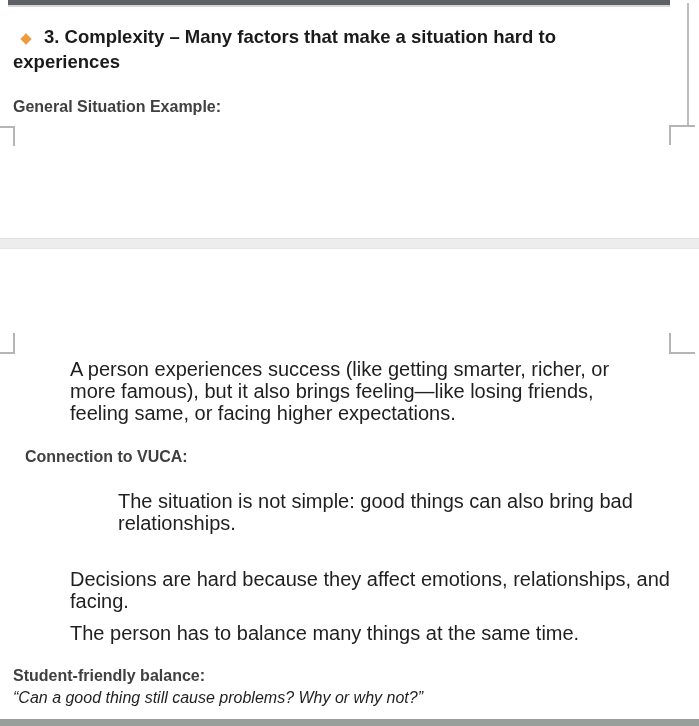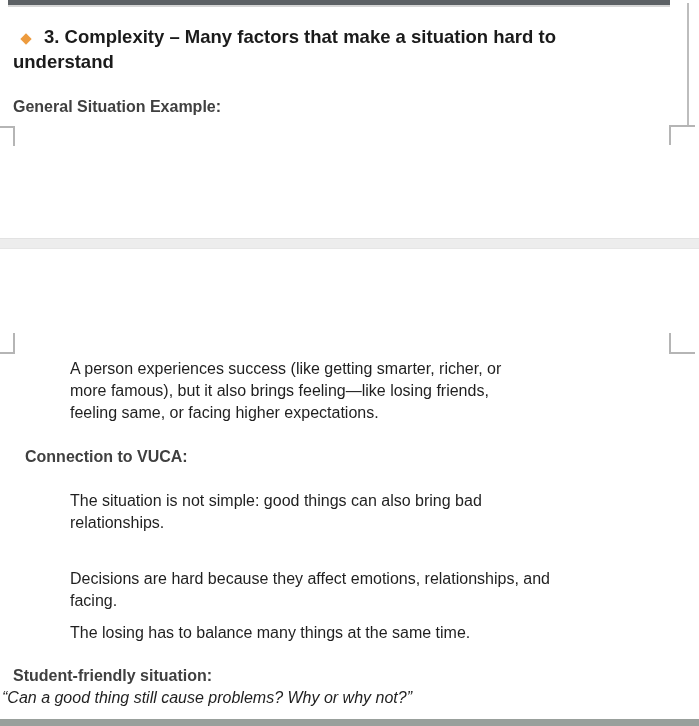--- a/index.html
+++ b/index.html
@@ -51,42 +51,42 @@
     left: 22px; top: 35px; width: 8px; height: 8px;
     background: #ed9b3e;
     transform: rotate(45deg);
   }
 
   .label {
     font-size: 16px; font-weight: bold; line-height: 22px;
     color: #404040; white-space: nowrap;
   }
   .para {
-    font-size: 16px; line-height: 22px; color: #1f1f1f;
+    font-size: 20px; line-height: 22px; color: #1f1f1f;
     white-space: nowrap;
   }
   .indent { left: 70px; }
   .quote {
     font-size: 16px; font-style: italic; line-height: 22px;
     color: #1f1f1f; white-space: nowrap;
   }
 </style>
 </head>
 <body>
 
 <div id="screen">
 
   <div class="abs top-bar"></div>
 
   <div class="abs page-edge-right"></div>
 
   <div class="abs bullet-diamond"></div>
   <div class="abs heading">
     <div class="h-line1">3. Complexity – Many factors that make a situation hard to</div>
-    <div class="h-line2">understand</div>
+    <div class="h-line2">experiences</div>
   </div>
 
   <div class="abs label" style="left:13px; top:96px;">General Situation Example:</div>
 
   <div class="abs mark" style="left:0; top:126px; width:14px; height:2px;"></div>
   <div class="abs mark" style="left:13px; top:126px; width:2px; height:20px;"></div>
   <div class="abs mark" style="left:669px; top:125px; width:26px; height:2px;"></div>
   <div class="abs mark" style="left:669px; top:125px; width:2px; height:20px;"></div>
 
   <div class="abs page-gap"></div>
@@ -97,33 +97,33 @@
   <div class="abs mark" style="left:669px; top:333px; width:2px; height:21px;"></div>
 
   <div class="abs para indent" style="top:358px;">
     <div>A person experiences success (like getting smarter, richer, or</div>
     <div>more famous), but it also brings feeling—like losing friends,</div>
     <div>feeling same, or facing higher expectations.</div>
   </div>
 
   <div class="abs label" style="left:13px; top:446px;margin-left:12px;">Connection to VUCA:</div>
 
-  <div class="abs para indent" style="top:490px;">
+  <div class="abs para indent" style="top:490px;margin-left:48px;">
     <div>The situation is not simple: good things can also bring bad</div>
     <div>relationships.</div>
   </div>
 
   <div class="abs para indent" style="top:568px;">
     <div>Decisions are hard because they affect emotions, relationships, and</div>
     <div>facing.</div>
   </div>
 
   <div class="abs para indent" style="top:622px;">
-    <div>The losing has to balance many things at the same time.</div>
+    <div>The person has to balance many things at the same time.</div>
   </div>
 
-  <div class="abs label" style="left:13px; top:665px;">Student-friendly situation:</div>
+  <div class="abs label" style="left:13px; top:665px;">Student-friendly balance:</div>
 
-  <div class="abs quote" style="left:2px; top:687px;">“Can a good thing still cause problems? Why or why not?”</div>
+  <div class="abs quote" style="left:13px; top:687px;">“Can a good thing still cause problems? Why or why not?”</div>
 
   <div class="abs bottom-bar"></div>
 
 </div>
 
 </body></html>

